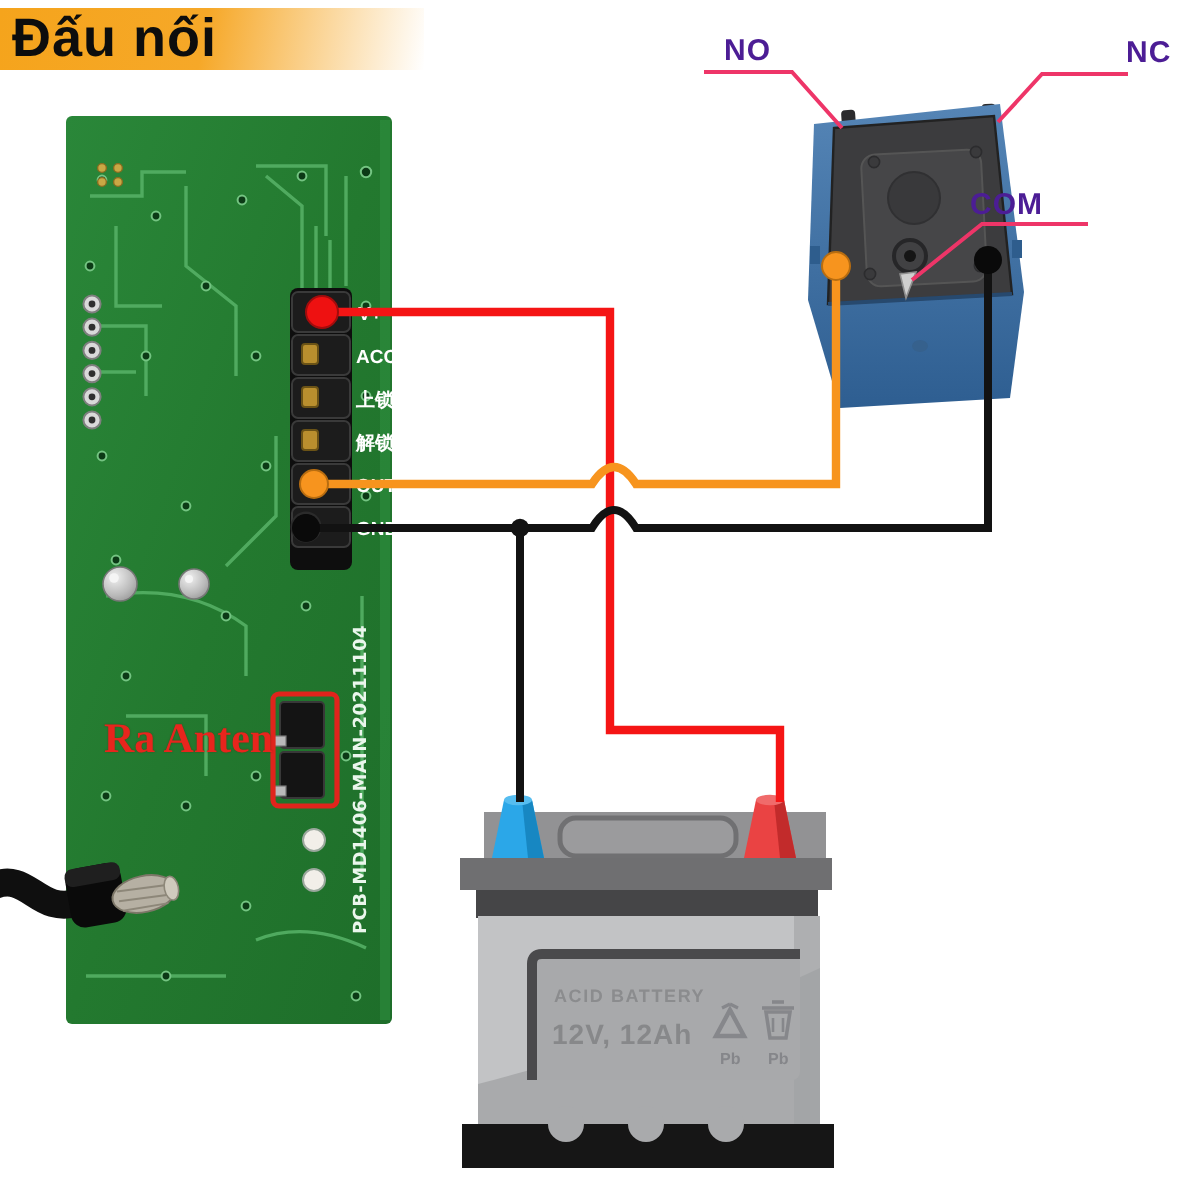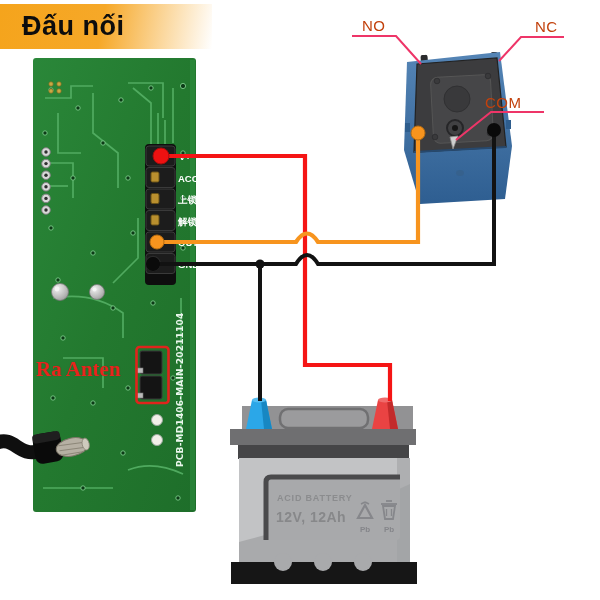--- a/index.html
+++ b/index.html
@@ -2,28 +2,28 @@
 <html><head>
 <meta charset="utf-8">
 <style>
   html,body{margin:0;padding:0;background:#fff;}
   #stage{position:relative;width:600px;height:600px;background:#ffffff;overflow:hidden;
          font-family:"Liberation Sans", sans-serif;}
   #stage *{box-sizing:border-box;}
   .abs{position:absolute;}
 
   
-  #header-badge{left:0;top:4px;width:212px;height:45px;
+  #header-badge{left:0;top:4px;width:212px;height:31px;
     background:linear-gradient(100deg,#f5a41c 0%,#f6a828 48%,rgba(246,168,40,0) 100%);
-    display:flex;align-items:center;padding-left:22px;z-index:30;}
+    display:flex;align-items:center;padding-left:6px;z-index:30;}
   #header-badge .title{font-size:27px;font-weight:800;color:#0d0d0d;letter-spacing:.5px;}
 
   
-  .relay-lbl{font-size:15px;font-weight:400;color:#c2410c;letter-spacing:.5px;z-index:40;}
-  #ra-anten{left:36px;top:357px;font-family:"Liberation Serif",serif;font-weight:700;
+  .relay-lbl{font-size:15px;font-weight:700;color:#4c1d95;letter-spacing:.5px;z-index:40;}
+  #ra-anten{left:52px;top:357px;font-family:"Liberation Serif",serif;font-weight:700;
     font-size:21px;color:#e8251d;z-index:12;text-shadow:0 0 1px rgba(90,0,0,.35);}
 
   svg{display:block;}
   .pinlbl{font:bold 9.5px "Liberation Sans",sans-serif;fill:#ffffff;}
   .boardid{font:bold 9px "DejaVu Sans",sans-serif;fill:#eaf6ec;letter-spacing:.2px;}
   .batbig{font:bold 14px "Liberation Sans",sans-serif;fill:#87888a;letter-spacing:.5px;}
   .batsmall{font:bold 9px "Liberation Sans",sans-serif;fill:#8b8c8e;letter-spacing:.8px;}
   .pbtxt{font:bold 8px "Liberation Sans",sans-serif;fill:#85868a;}
   .z10{z-index:10}.z15{z-index:15}.z20{z-index:20}.z35{z-index:35}
 </style>
@@ -300,16 +300,16 @@
     <circle cx="494" cy="130" r="7" fill="#0a0a0a"></circle>
 
     <g stroke="#ee3568" stroke-width="2" fill="none">
       <path d="M352,36 H396 L421,64"></path>
       <path d="M564,37 H521 L499,61"></path>
       <path d="M544,112 H491 L456,140"></path>
     </g>
   </svg>
 
   <div class="abs relay-lbl" style="left:362px;top:17px">NO</div>
-  <div class="abs relay-lbl" style="left:535px;top:18px">NC</div>
+  <div class="abs relay-lbl" style="left:563px;top:18px">NC</div>
   <div class="abs relay-lbl" style="left:485px;top:94px">COM</div>
 
 </div>
 
 </body></html>

